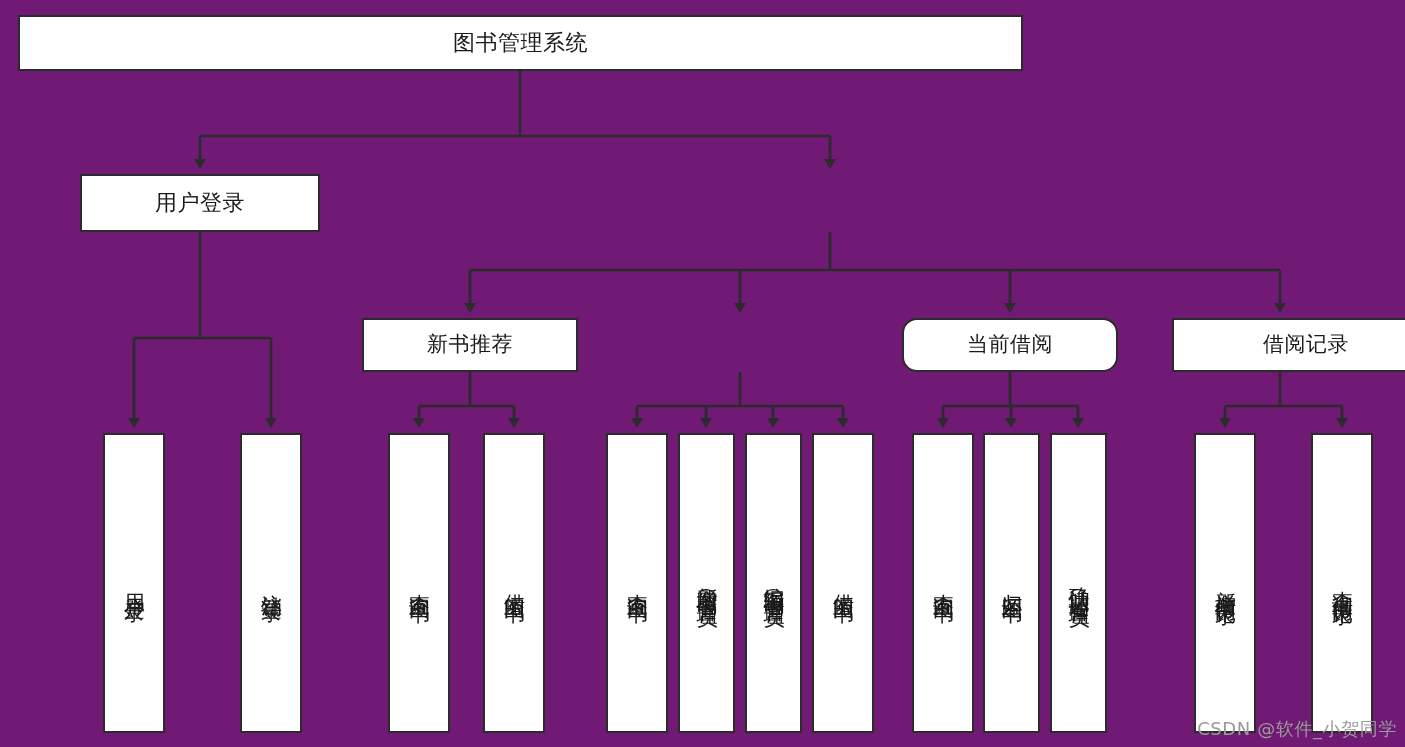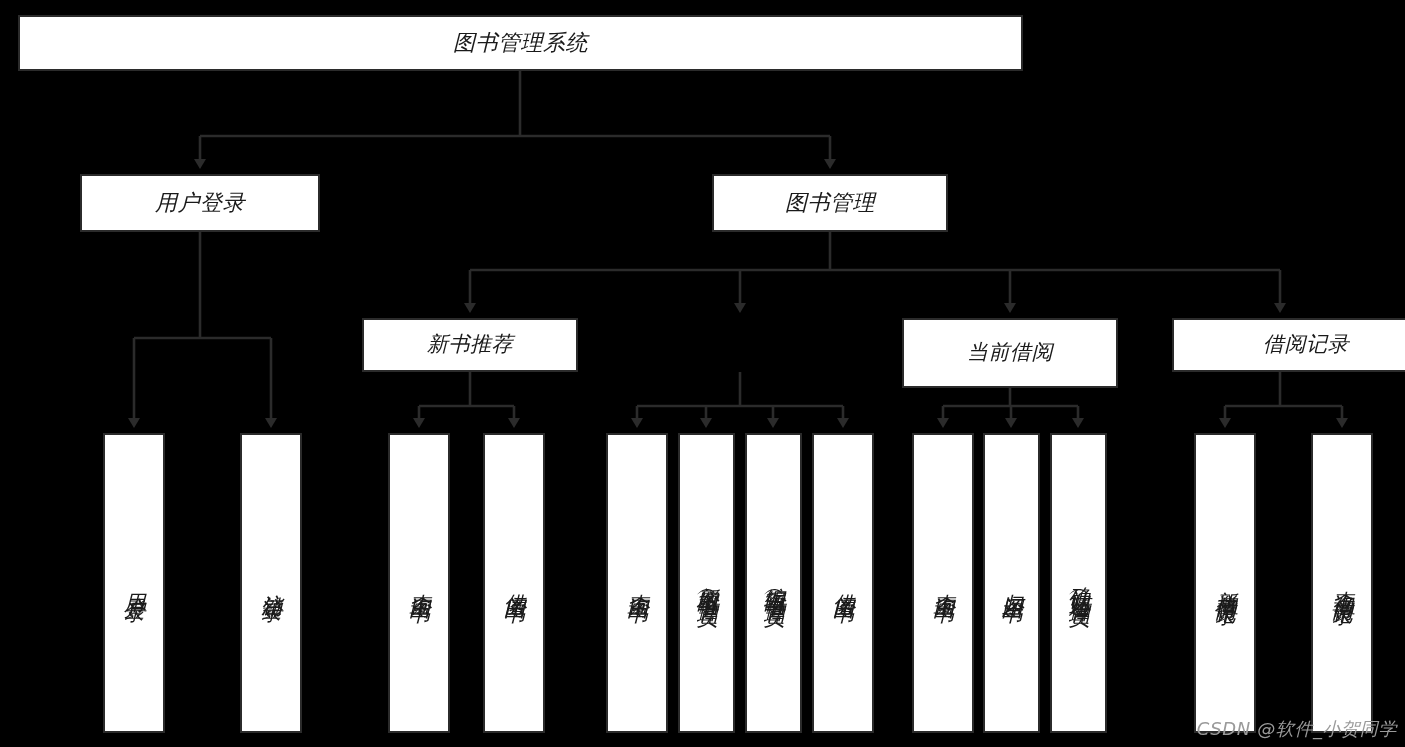--- a/index.html
+++ b/index.html
@@ -8,23 +8,22 @@
     padding: 0;
     background: #ffffff;
   }
   body {
     font-family: "DejaVu Sans", "Liberation Sans", sans-serif;
   }
   #canvas {
     position: relative;
     width: 1405px;
     height: 747px;
-    background: #000000;
+    background: #701a75;
     overflow: hidden;
-    font-style: italic;
   }
   #wires {
     position: absolute;
     left: 0;
     top: 0;
     width: 1405px;
     height: 747px;
     pointer-events: none;
   }
   .node {
@@ -139,28 +138,25 @@
     </g>
   </svg>
 
   <div class="node root" style="left:18px; top:15px; width:1005px; height:56px;">
     <span class="node-label">图书管理系统</span>
   </div>
 
   <div class="node level1" style="left:80px; top:174px; width:240px; height:58px;">
     <span class="node-label">用户登录</span>
   </div>
-  <div class="node level1" style="left:712px; top:174px; width:236px; height:58px;">
-    <span class="node-label">图书管理</span>
-  </div>
 
   <div class="node level2" style="left:362px; top:318px; width:216px; height:54px;">
     <span class="node-label">新书推荐</span>
   </div>
-  <div class="node level2" style="left:902px; top:318px; width:216px; height:70px;">
+  <div class="node level2" style="left:902px; top:318px; width:216px; height:54px;border-radius:15px;">
     <span class="node-label">当前借阅</span>
   </div>
   <div class="node level2" style="left:1172px; top:318px; width:240px; height:54px;padding-left:28px;">
     <span class="node-label">借阅记录</span>
   </div>
 
   <div class="node vertical" style="left:103px; top:433px; width:62px; height:300px;">
     <span class="node-label">用户登录</span>
   </div>
   <div class="node vertical" style="left:240px; top:433px; width:62px; height:300px;">

